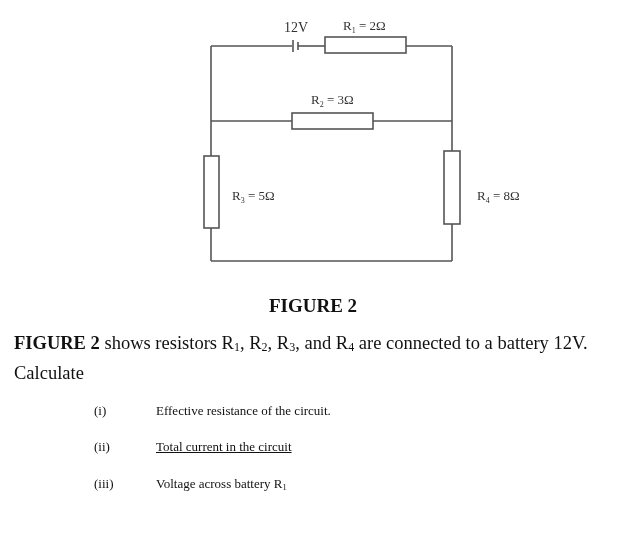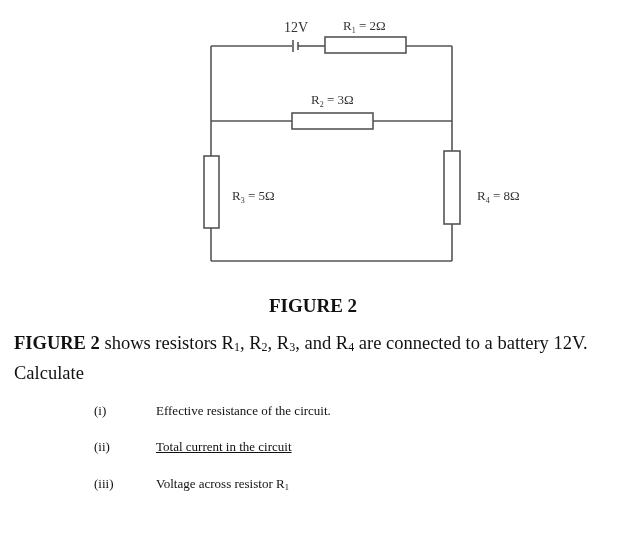--- a/index.html
+++ b/index.html
@@ -53,14 +53,14 @@
 
 <div class="para" style="top:328px;"><b>FIGURE 2</b><span> shows resistors R</span><sub>1</sub><span>, R</span><sub>2</sub><span>, R</span><sub>3</sub><span>, and R</span><sub>4</sub><span> are connected to a battery 12V. Calculate</span></div>
 
 <div class="q" style="top:403px;">
   <span class="num">(i)</span><span>Effective resistance of the circuit.</span>
 </div>
 <div class="q" style="top:439px;text-decoration:underline;">
   <span class="num">(ii)</span><span>Total current in the circuit</span>
 </div>
 <div class="q" style="top:476px;">
-  <span class="num">(iii)</span><span>Voltage across resistor R</span><sub>1</sub>
+  <span class="num">(iii)</span><span>Voltage across battery R</span><sub>1</sub>
 </div>
 
 </body></html>

